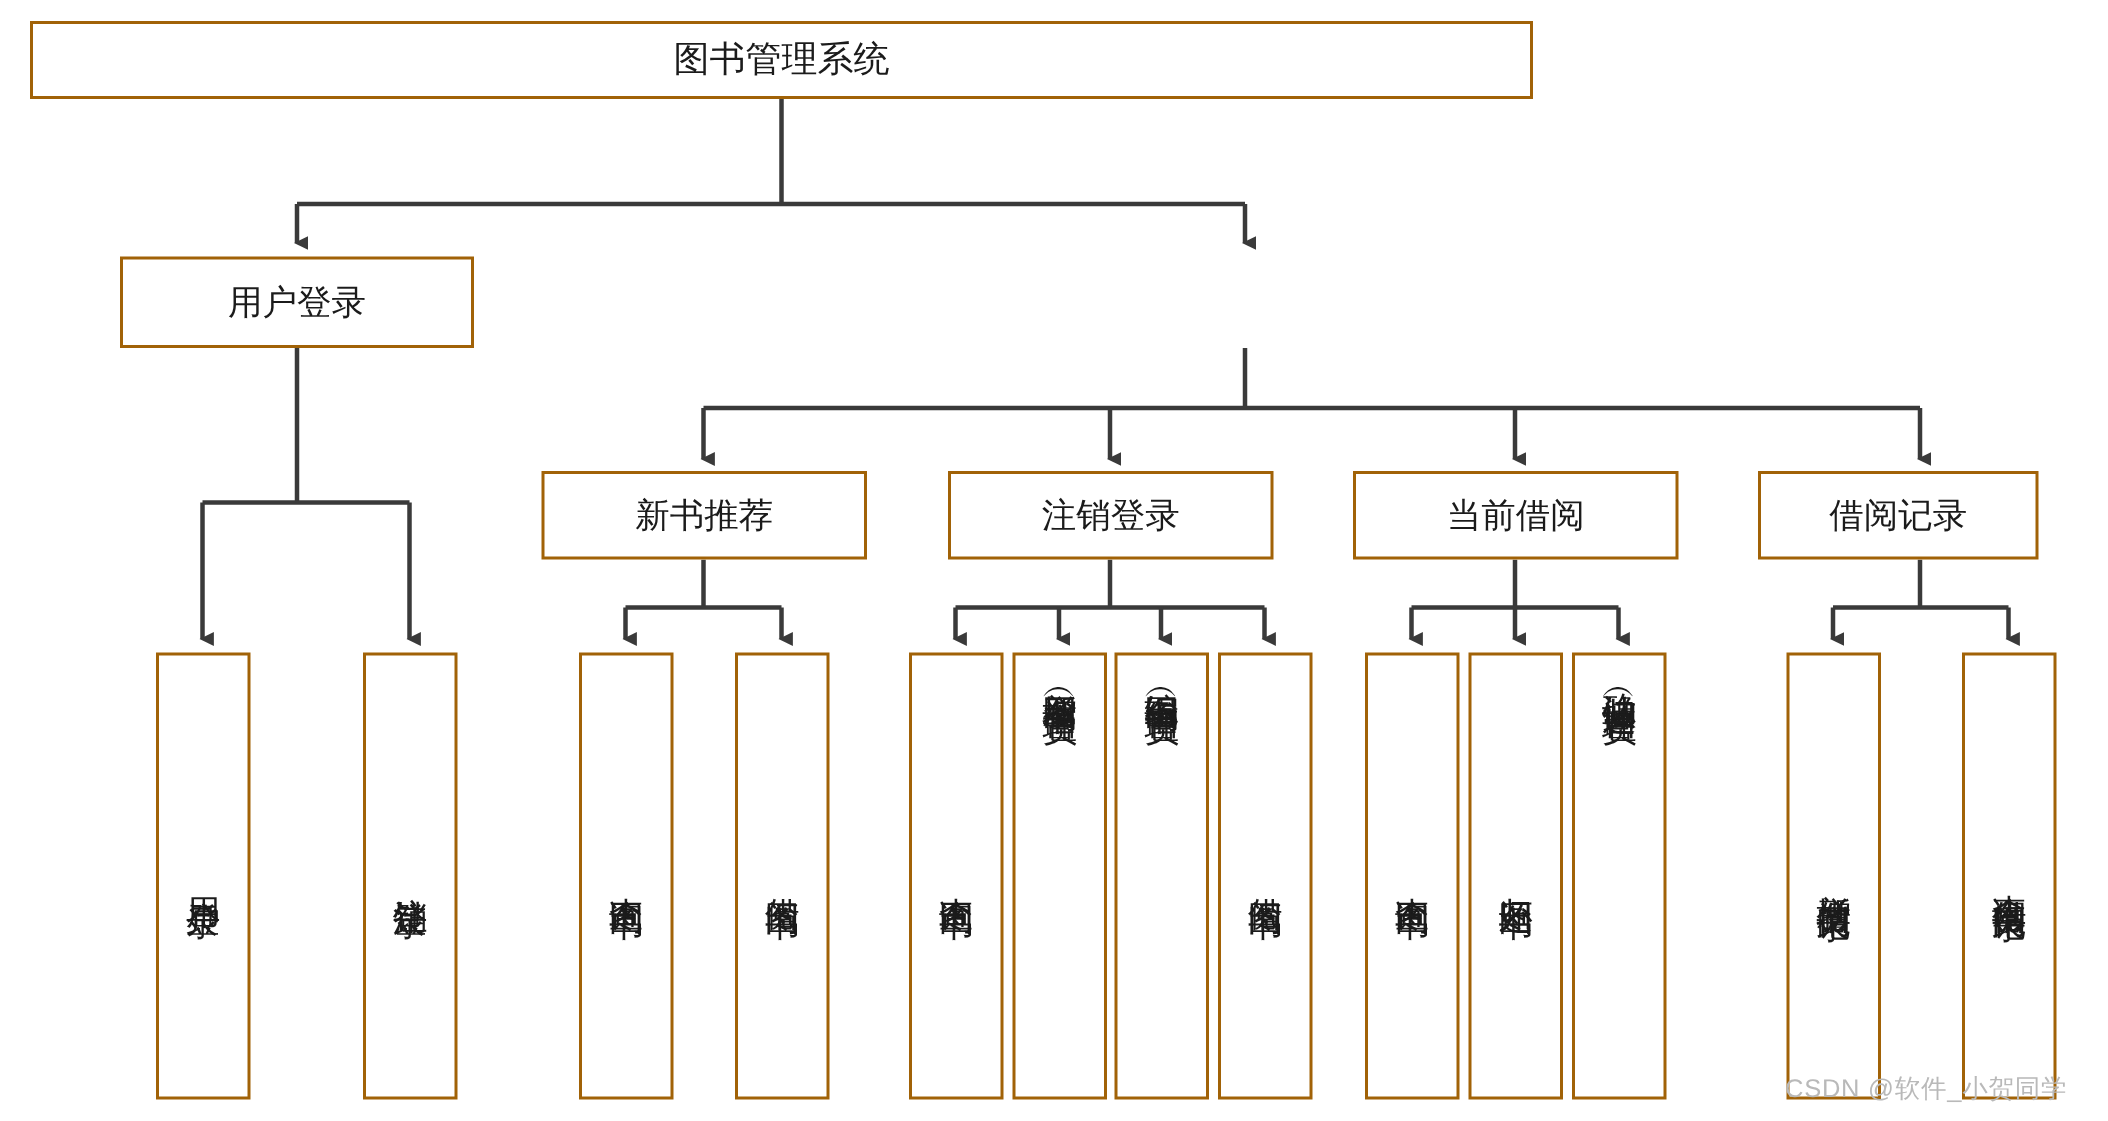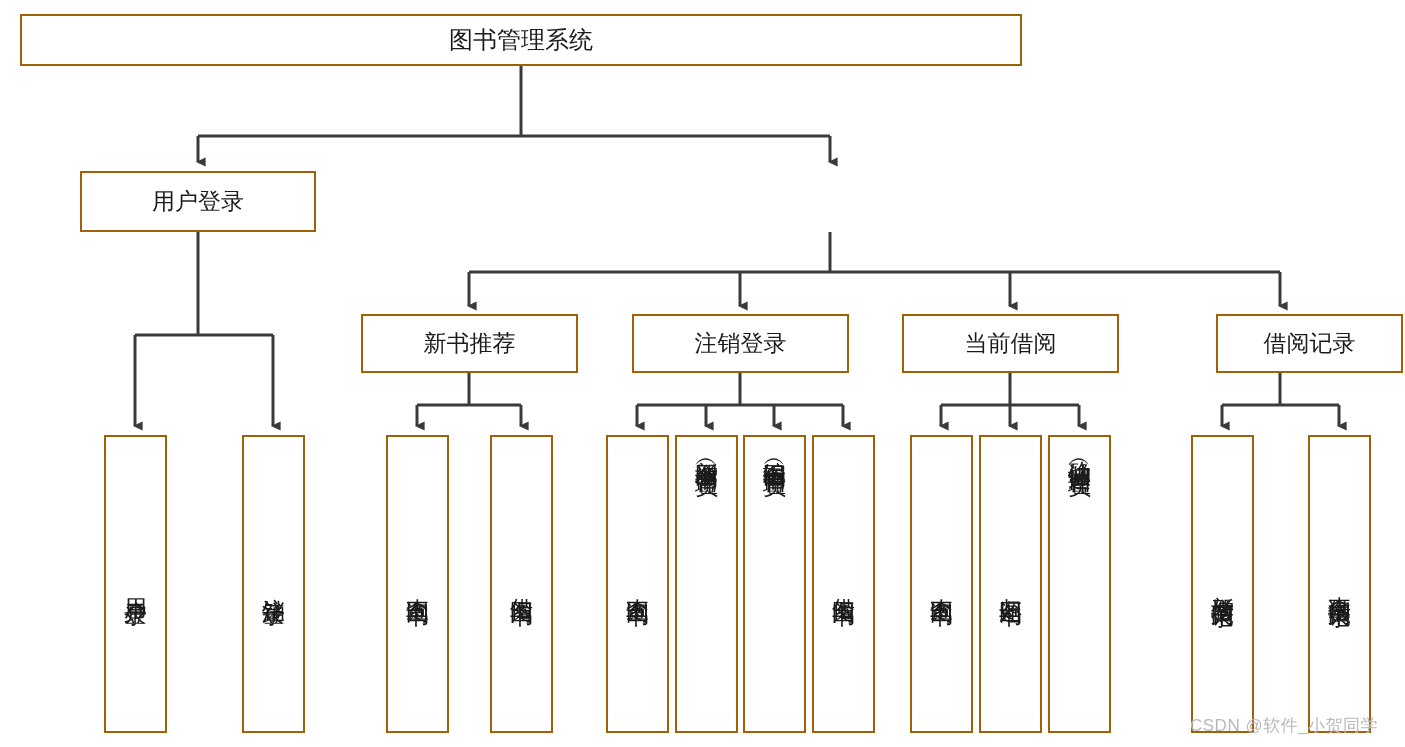--- a/index.html
+++ b/index.html
@@ -139,21 +139,21 @@
   </div>
 
   <div class="node horizontal" style="left:632px; top:314px; width:217px; height:59px;">
     <span class="node-label">注销登录</span>
   </div>
 
   <div class="node horizontal" style="left:902px; top:314px; width:217px; height:59px;">
     <span class="node-label">当前借阅</span>
   </div>
 
-  <div class="node horizontal" style="left:1172px; top:314px; width:187px; height:59px;margin-left:44px;">
+  <div class="node horizontal" style="left:1172px; top:314px; width:187px; height:59px;">
     <span class="node-label">借阅记录</span>
   </div>
 
   <div class="node vertical centered" style="left:104px; top:435px; width:63px; height:298px;">
     <span class="node-label">用户登录</span>
   </div>
 
   <div class="node vertical centered" style="left:242px; top:435px; width:63px; height:298px;">
     <span class="node-label">注销登录</span>
   </div>

